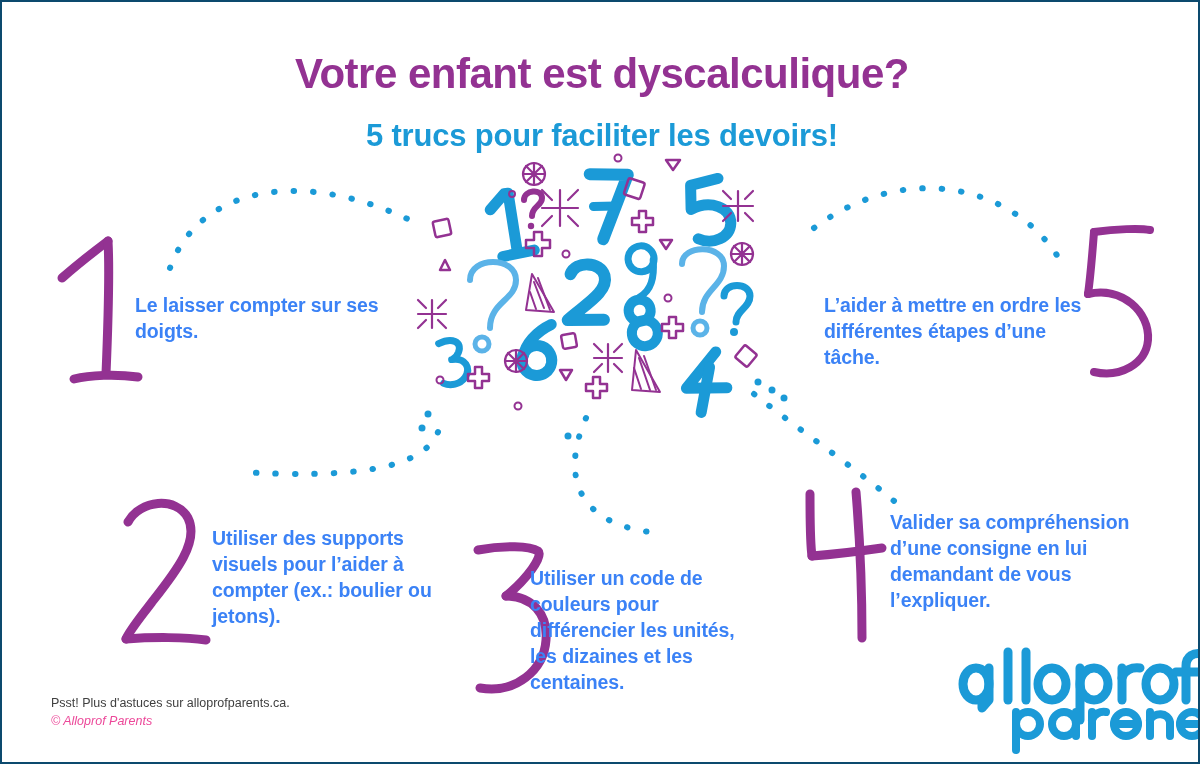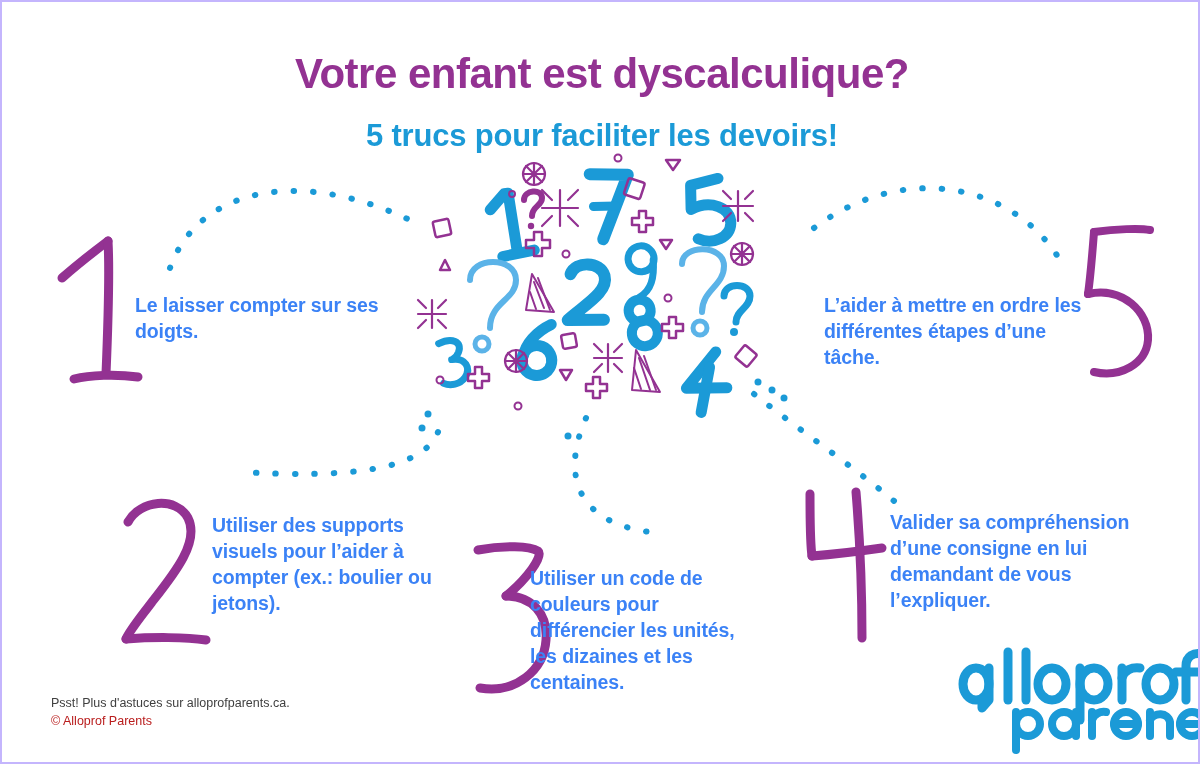--- a/index.html
+++ b/index.html
@@ -7,21 +7,21 @@
     width:1200px;height:764px;
     background:#ffffff;
     font-family:"Liberation Sans", sans-serif;
     overflow:hidden;
   }
   #poster{
     position:relative;
     width:1200px;height:764px;
     background:#ffffff;
     box-sizing:border-box;
-    border:2px solid #c4b5fd;
+    border:2px solid #0c4a6e;
     overflow:hidden;
   }
 
   
   .title{
     position:absolute;top:48px;left:0;width:1200px;
     text-align:center;
     font-size:42px;font-weight:bold;
     color:#933292;
     letter-spacing:-0.5px;
@@ -41,21 +41,21 @@
   
   .tip{
     position:absolute;
     color:#3b82f6;
     font-size:19.5px;
     font-weight:bold;
     line-height:1.33;
     letter-spacing:-0.1px;
   }
   #tip1{left:133px;top:291px;width:250px;}
-  #tip2{left:210px;top:511px;width:232px;}
+  #tip2{left:210px;top:524px;width:232px;}
   #tip3{left:528px;top:564px;width:215px;}
   #tip4{left:888px;top:508px;width:282px;}
   #tip5{left:822px;top:291px;width:265px;}
 
   
   #doodles{
     position:absolute;left:418px;top:150px;
     width:370px;height:300px;
   }
   #doodles svg{display:block;overflow:visible;}
@@ -63,21 +63,21 @@
   
   #arcs{position:absolute;left:0;top:0;width:1200px;height:764px;}
   #arcs svg{display:block;}
 
   
   .footer{
     position:absolute;left:49px;top:692px;
     font-size:12.5px;line-height:1.45;
   }
   .footer .line1{color:#404040;}
-  .footer .line2{color:#b91c1c;}
+  .footer .line2{color:#ec4899;font-style:italic;}
 
   
   #logo{position:absolute;left:952px;top:644px;width:200px;height:86px;}
   #logo svg{display:block;overflow:visible;}
 </style>
 </head>
 <body>
 
 <div id="poster">
 

